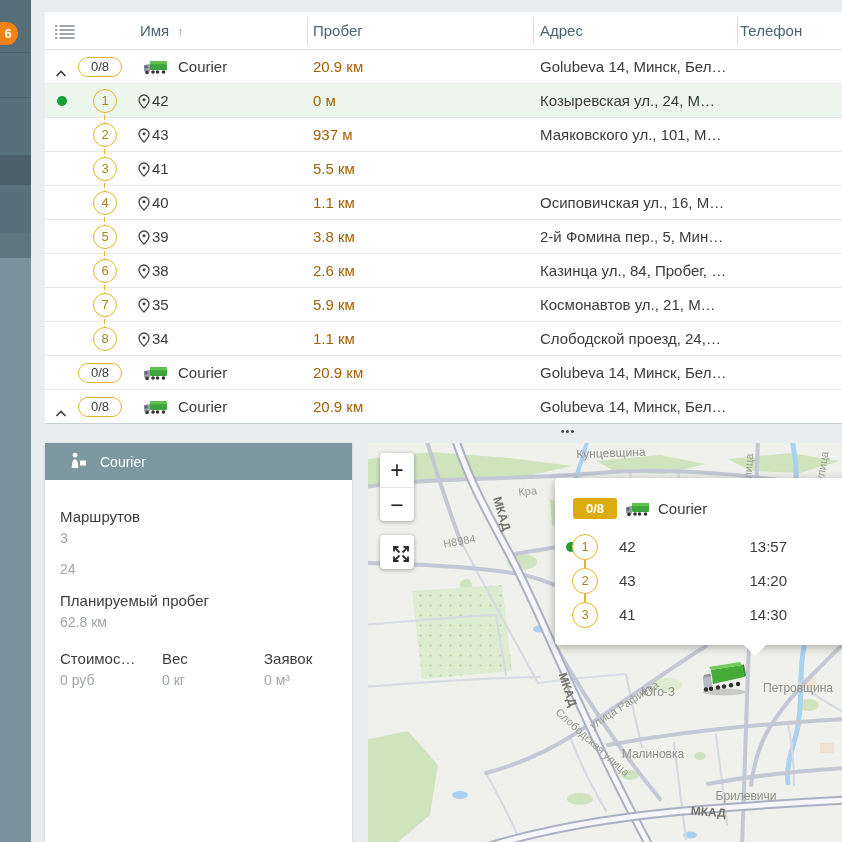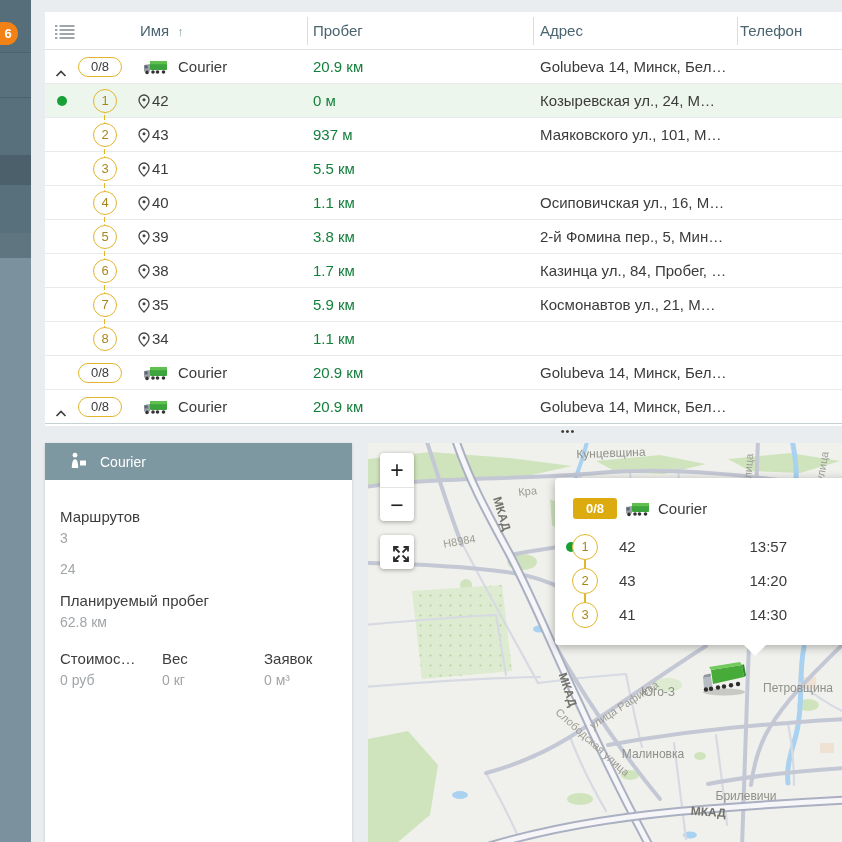--- a/index.html
+++ b/index.html
@@ -7,35 +7,35 @@
   .screen { position:relative; width:842px; height:842px; background:#e9edf0; overflow:hidden; }
 
   
   .sidebar { position:absolute; left:0; top:0; width:31px; height:842px; }
   .side-sec { width:31px; }
   .side-badge { position:absolute; left:-9px; top:22px; width:27px; height:23px; background:#f28116;
     border-radius:12px; color:#fff; font-size:13px; font-weight:bold; line-height:23px; text-align:center;
     padding-left:7px; }
 
   
-  .table-panel { position:absolute; left:45px; top:12px; width:797px; height:414px; background:#fff; }
+  .table-panel { position:absolute; left:45px; top:12px; width:797px; height:310px; background:#fff; }
   .thead { position:relative; height:38px; border-bottom:1px solid #e0e3e6; }
   .thead .col-h { position:absolute; top:0; line-height:38px; font-size:15px; color:#4a6470; }
   .list-icon { position:absolute; left:10px; top:12px; cursor:pointer; }
   .h-name { left:95px; cursor:pointer; }
   .h-name .arrow { color:#7d9aa8; font-size:13px; margin-left:8px; }
   .h-mileage { left:268px; cursor:pointer; }
   .h-address { left:495px; cursor:pointer; }
   .h-phone { left:695px; cursor:pointer; }
   .vsep { position:absolute; top:5px; width:1px; height:28px; background:#d9dde0; }
 
   .trow { position:relative; height:34px; border-bottom:1px solid #e8e9ea; background:#fff; cursor:pointer; }
   .trow.active { background:#edf6ec; }
   .trow:last-child { border-bottom:1px solid #c9d0d4; }
-  .cellm { position:absolute; left:268px; top:0; line-height:33px; font-size:15px; color:#15803d; }
+  .cellm { position:absolute; left:268px; top:0; line-height:33px; font-size:15px; color:#a16207; }
   .cella { position:absolute; left:495px; top:0; line-height:33px; font-size:15px; color:#3b3b3b;
     width:225px; white-space:nowrap; overflow:hidden; }
   .cellp { position:absolute; left:695px; top:0; line-height:33px; font-size:15px; color:#3b3b3b; }
   .chev { position:absolute; left:10px; top:14px; }
   .badge { position:absolute; left:33px; top:7px; width:44px; height:20px; border:1px solid #e2b52c;
     border-radius:10px; text-align:center; line-height:18px; font-size:13px; color:#3b3b3b; background:#fff; }
   .truck { position:absolute; left:98px; top:9px; }
   .vname { position:absolute; left:133px; line-height:33px; font-size:15px; color:#3b3b3b; }
   .gdot { position:absolute; left:12px; top:12px; width:10px; height:10px; border-radius:50%; background:#18a038; }
   .conn { position:absolute; left:59px; width:0; border-left:1px dashed #e2b52c; }
@@ -223,21 +223,21 @@
           <span class="cellp"></span>
         </div>
         <div class="trow">
           <span class="conn both"></span>
           <span class="seq">6</span>
           <span class="pin"><svg width="12" height="15" viewBox="0 0 12 15">
               <path d="M6,1 C3.2,1 1,3.2 1,6 c0,3.4 5,8 5,8 s5,-4.6 5,-8 C11,3.2 8.8,1 6,1 Z" fill="none" stroke="#444" stroke-width="1.3"></path>
               <circle cx="6" cy="5.8" r="1.5" fill="#444"></circle>
             </svg></span>
           <span class="sname">38</span>
-          <span class="cellm">1.7 км</span>
+          <span class="cellm">2.6 км</span>
           <span class="cella">Казинца ул., 84, Пробег, …</span>
           <span class="cellp"></span>
         </div>
         <div class="trow">
           <span class="conn both"></span>
           <span class="seq">7</span>
           <span class="pin"><svg width="12" height="15" viewBox="0 0 12 15">
               <path d="M6,1 C3.2,1 1,3.2 1,6 c0,3.4 5,8 5,8 s5,-4.6 5,-8 C11,3.2 8.8,1 6,1 Z" fill="none" stroke="#444" stroke-width="1.3"></path>
               <circle cx="6" cy="5.8" r="1.5" fill="#444"></circle>
             </svg></span>
@@ -248,20 +248,21 @@
         </div>
         <div class="trow">
           <span class="conn up"></span>
           <span class="seq">8</span>
           <span class="pin"><svg width="12" height="15" viewBox="0 0 12 15">
               <path d="M6,1 C3.2,1 1,3.2 1,6 c0,3.4 5,8 5,8 s5,-4.6 5,-8 C11,3.2 8.8,1 6,1 Z" fill="none" stroke="#444" stroke-width="1.3"></path>
               <circle cx="6" cy="5.8" r="1.5" fill="#444"></circle>
             </svg></span>
           <span class="sname">34</span>
           <span class="cellm">1.1 км</span>
+          <span class="cella">Слободской проезд, 24,…</span>
           <span class="cellp"></span>
         </div>
         <div class="trow">
           <span class="badge">0/8</span>
           <span class="truck"><svg width="26" height="16" viewBox="0 0 26 16">
   <rect x="7" y="2" width="17" height="9" rx="1" fill="#3da33c"></rect>
   <rect x="7" y="2" width="17" height="3.2" rx="1" fill="#5fc04f"></rect>
   <path d="M1,6 L7,5 L7,12.5 L1,12.5 Z" fill="#9aa1a8"></path>
   <rect x="1.6" y="6.4" width="3" height="3" fill="#5b6570"></rect>
   <circle cx="4" cy="13.4" r="1.8" fill="#333"></circle>

